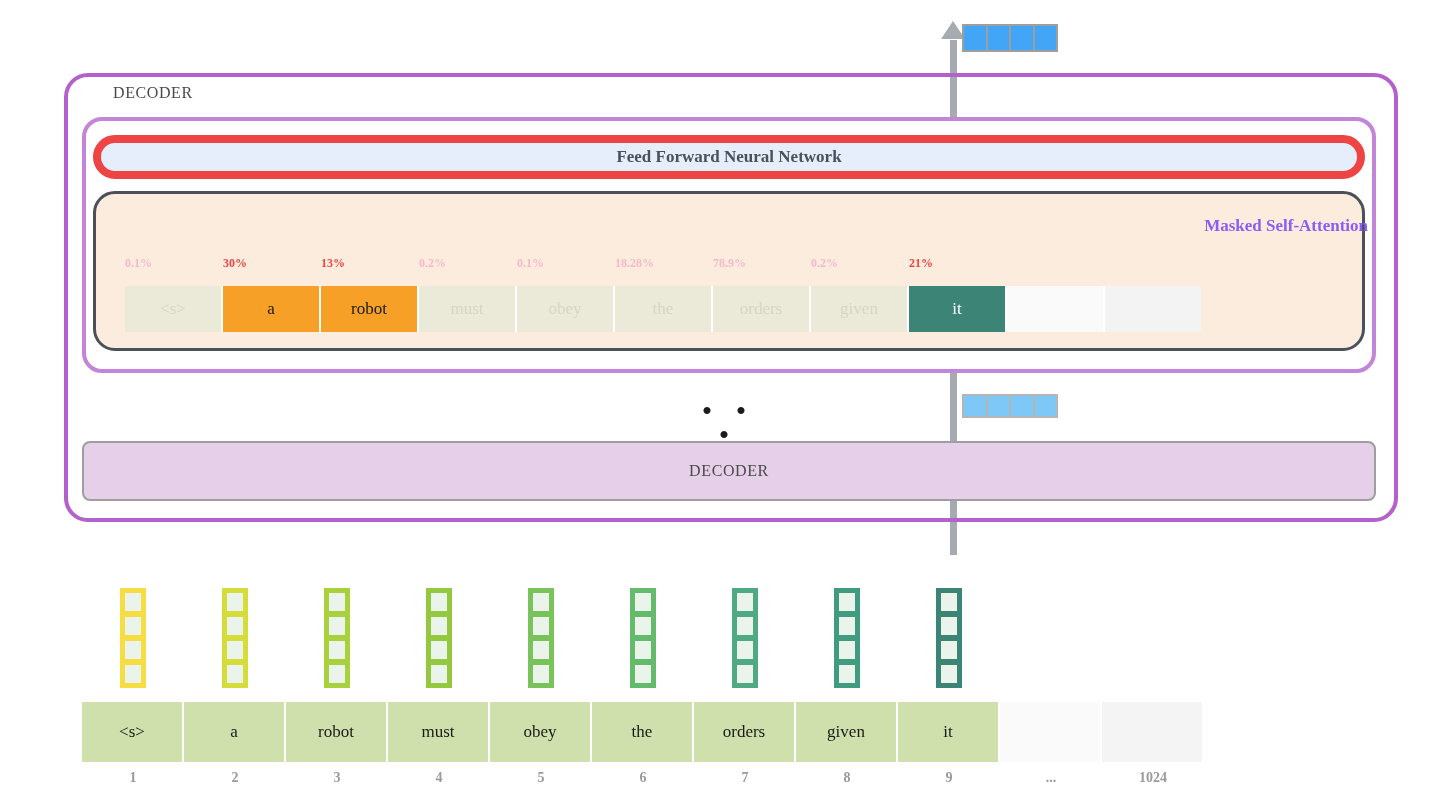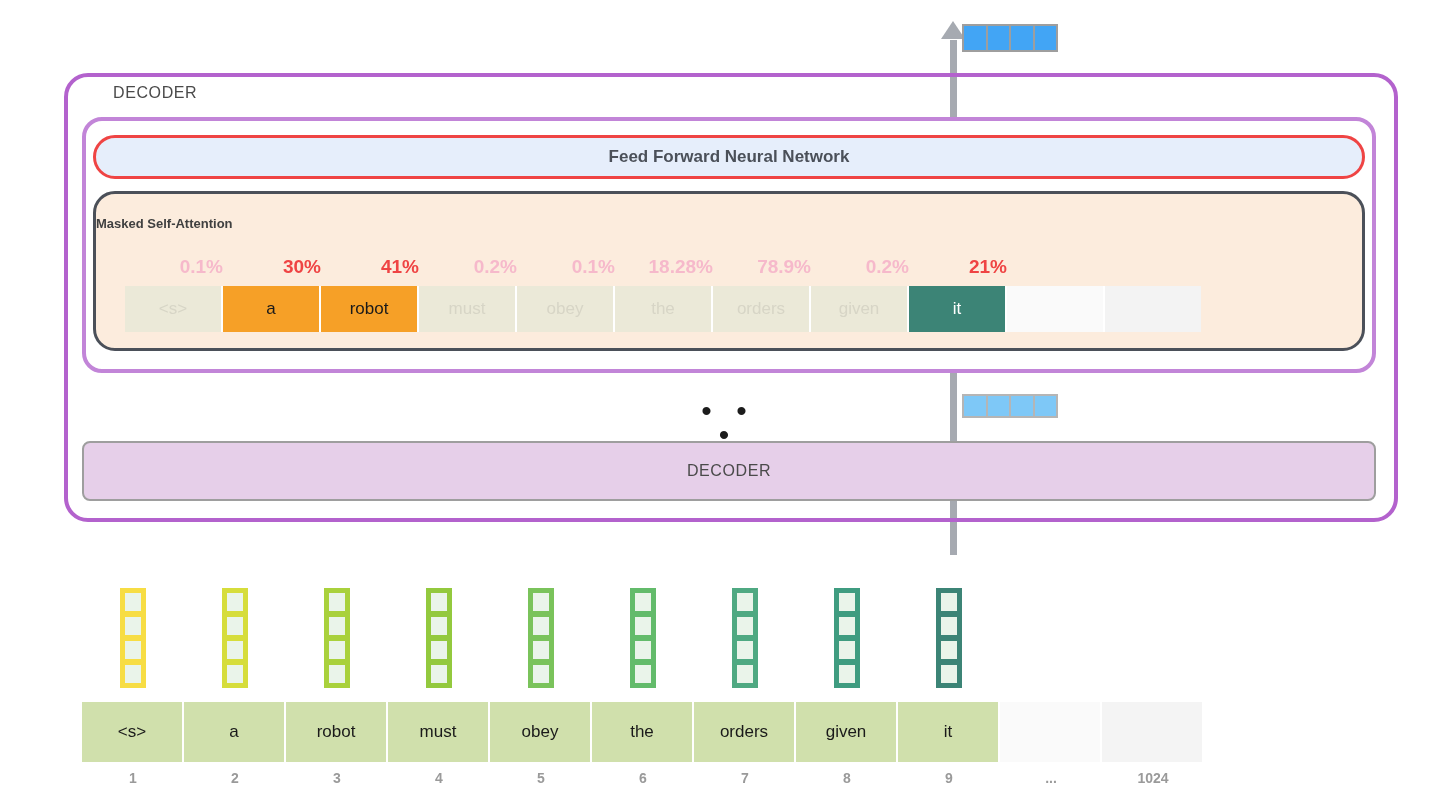--- a/index.html
+++ b/index.html
@@ -1,21 +1,21 @@
 <!DOCTYPE html>
 <html><head>
 <meta charset="utf-8">
 <style>
   html,body{margin:0;padding:0;background:#ffffff;}
   body{
     width:1440px;height:799px;position:relative;overflow:hidden;
     font-family:"Liberation Sans","DejaVu Sans",sans-serif;
     -webkit-font-smoothing:antialiased;
   }
-  .abs{position:absolute;}
+  .abs{position:absolute;font-family:Liberation Serif, serif;}
 
   
   #top-output-vector{
     left:962px;top:24px;width:96px;height:28px;
     display:flex;background:#9e9e9e;border:2px solid #9e9e9e;
     box-sizing:border-box;
   }
   #top-output-vector .cell{flex:1;background:#42a5f5;margin:0 1px;}
   #top-output-vector .cell:first-child{margin-left:0;}
   #top-output-vector .cell:last-child{margin-right:0;}
@@ -52,39 +52,39 @@
   
   #decoder-inner{
     left:82px;top:117px;width:1294px;height:256px;
     border:4px solid #c285d8;border-radius:20px;box-sizing:border-box;
     background:#ffffff;
   }
 
   
   #ffnn{
     left:93px;top:135px;width:1272px;height:44px;
-    background:#e6eefb;border:3px solid #ef4444;border-radius:22px;
+    background:#e6eefb;border:8px solid #ef4444;border-radius:22px;
     box-sizing:border-box;
     display:flex;align-items:center;justify-content:center;
     font-size:17px;font-weight:bold;color:#4b5059;
   }
 
   
   #msa{
     left:93px;top:191px;width:1272px;height:160px;
     background:#fcecdd;border:3px solid #4b5059;border-radius:22px;
     box-sizing:border-box;
   }
   #msa-title{
-    left:0;top:22px;width:1272px;text-align:left;
-    font-size:13px;font-weight:bold;color:#404040;
+    left:0;top:22px;width:1272px;text-align:right;
+    font-size:17px;font-weight:bold;color:#8b5cf6;
   }
   #attn-pcts{left:125px;top:256px;width:884px;height:22px;display:flex;}
   #attn-pcts .pct{
-    width:98px;text-align:right;font-size:19px;font-weight:bold;
+    width:98px;text-align:left;font-size:12px;font-weight:bold;
   }
   .pct.strong{color:#ef4444;}
   .pct.faded{color:#f6b9cb;}
 
   #attn-row{
     left:125px;top:286px;height:46px;display:flex;background:#ffffff;
   }
   #attn-row .tok{
     width:96px;height:46px;margin-right:2px;
     display:flex;align-items:center;justify-content:center;
@@ -164,21 +164,21 @@
 <div class="abs" id="decoder-inner"></div>
 
 <div class="abs" id="ffnn">Feed Forward Neural Network</div>
 
 <div class="abs" id="msa">
   <div class="abs" id="msa-title">Masked Self-Attention</div>
 </div>
 <div class="abs" id="attn-pcts">
     <div class="pct faded">0.1%</div>
     <div class="pct strong">30%</div>
-    <div class="pct strong">41%</div>
+    <div class="pct strong">13%</div>
     <div class="pct faded">0.2%</div>
     <div class="pct faded">0.1%</div>
     <div class="pct faded">18.28%</div>
     <div class="pct faded">78.9%</div>
     <div class="pct faded">0.2%</div>
     <div class="pct strong">21%</div>
   </div>
 <div class="abs" id="attn-row">
     <div class="tok dim">&lt;s&gt;</div>
     <div class="tok hi1">a</div>

